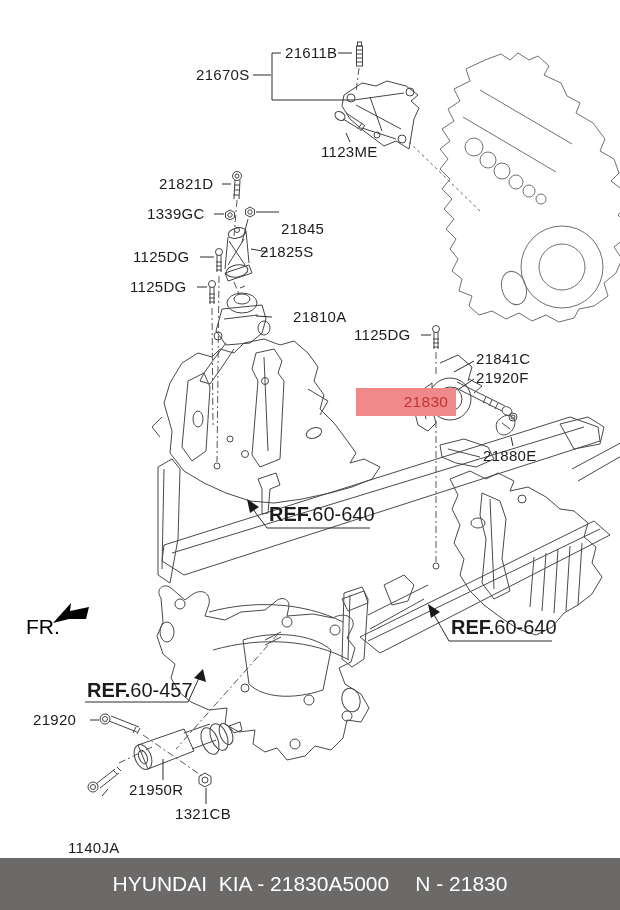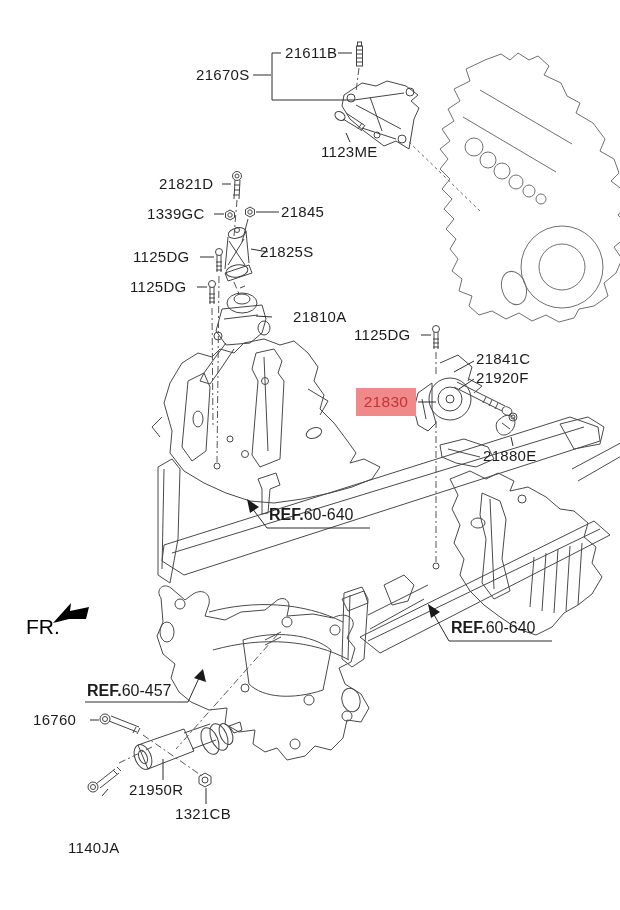--- a/index.html
+++ b/index.html
@@ -1,21 +1,21 @@
 <!DOCTYPE html>
 <html><head>
 <meta charset="utf-8">
 <style>
   html,body{margin:0;padding:0;background:#fff;}
   .page{position:relative;width:620px;height:910px;background:#fff;overflow:hidden;
         font-family:"Liberation Sans",sans-serif;}
   .diagram{position:absolute;left:0;top:0;width:620px;height:678px;margin-left:13px;}
   svg.art{position:absolute;left:0;top:0;}
   .lbl{position:absolute;font-size:15px;color:#1c1c1c;letter-spacing:.3px;white-space:nowrap;line-height:16px;}
-  .ref{position:absolute;font-size:16px;color:#1c1c1c;white-space:nowrap;line-height:17px;}
+  .ref{position:absolute;font-size:20px;color:#1c1c1c;white-space:nowrap;line-height:17px;}
   .ref .b{font-weight:bold;}
   .fr{position:absolute;font-size:21px;font-weight:normal;color:#000;line-height:22px;}
   .hl{position:absolute;width:60px;height:28px;display:flex;align-items:center;justify-content:center;
       font-size:15.5px;letter-spacing:.3px;}
   .footer{position:absolute;left:0;top:858px;width:620px;height:52px;display:flex;align-items:center;
           justify-content:center;gap:26px;color:#fff;font-size:21px;}
   .footer span{white-space:pre;}
 </style>
 </head>
 <body>
@@ -244,42 +244,46 @@
       </g>
 
       <polygon points="40,623 58,603 57,611 76,607 73,619 56,619" fill="#000"></polygon>
     </svg>
 
     <div class="lbl" style="left:272px;top:45px">21611B</div>
     <div class="lbl" style="left:183px;top:67px">21670S</div>
     <div class="lbl" style="left:308px;top:144px">1123ME</div>
     <div class="lbl" style="left:146px;top:176px">21821D</div>
     <div class="lbl" style="left:134px;top:206px">1339GC</div>
-    <div class="lbl" style="left:268px;top:204px">21845</div>
+    <div class="lbl" style="left:268px;top:221px">21845</div>
     <div class="lbl" style="left:120px;top:249px">1125DG</div>
     <div class="lbl" style="left:117px;top:279px">1125DG</div>
     <div class="lbl" style="left:247px;top:244px">21825S</div>
     <div class="lbl" style="left:280px;top:309px">21810A</div>
     <div class="lbl" style="left:341px;top:327px">1125DG</div>
     <div class="lbl" style="left:463px;top:351px">21841C</div>
     <div class="lbl" style="left:463px;top:370px">21920F</div>
     <div class="lbl" style="left:470px;top:448px">21880E</div>
-    <div class="lbl" style="left:20px;top:712px">16760</div>
+    <div class="lbl" style="left:20px;top:712px">21920</div>
     <div class="lbl" style="left:116px;top:782px">21950R</div>
     <div class="lbl" style="left:55px;top:840px">1140JA</div>
     <div class="lbl" style="left:162px;top:806px">1321CB</div>
 
-    <div class="hl" style="left: 343px; top: 388px; background-color: rgb(240, 137, 138); color: rgb(196, 52, 52);">21830</div>
+    <div class="hl" style="left: 343px; top: 388px; background-color: rgb(240, 137, 138); color: rgb(196, 52, 52); padding-left: 40px;">21830</div>
 
     <div class="ref" style="left:256px;top:506px">
       <span class="b">REF.</span><span>60-640</span>
     </div>
     <div class="ref" style="left:438px;top:619px">
       <span class="b">REF.</span><span>60-640</span>
     </div>
     <div class="ref" style="left:74px;top:682px">
       <span class="b">REF.</span><span>60-457</span>
     </div>
 
     <div class="fr" style="left:13px;top:616px">FR.</div>
   </div>
 
+  <div class="footer" style="background-color: rgb(108, 105, 105);">
+    <span>HYUNDAI  KIA - 21830A5000</span>
+    <span>N - 21830</span>
+  </div>
 </div>
 
 </body></html>

